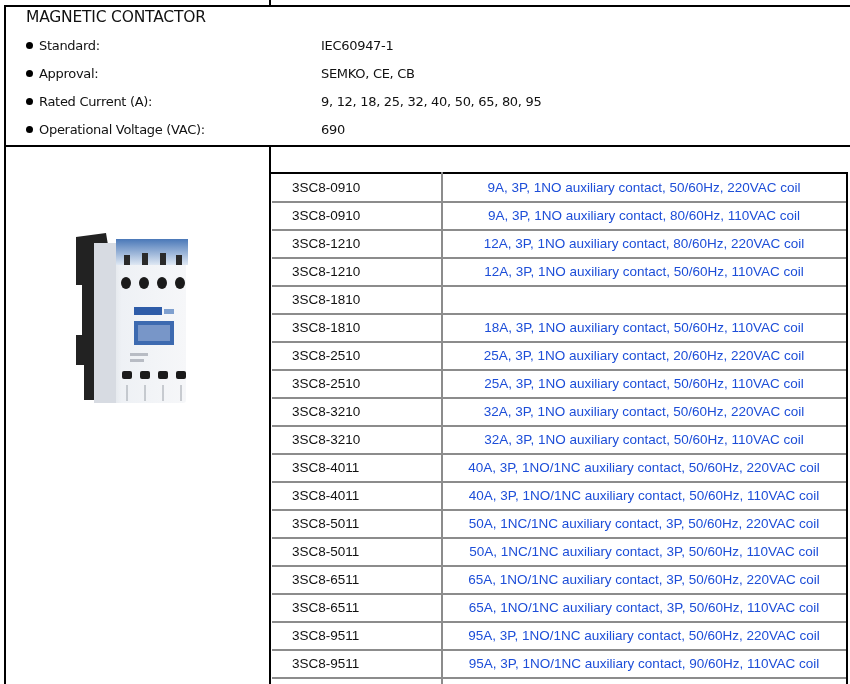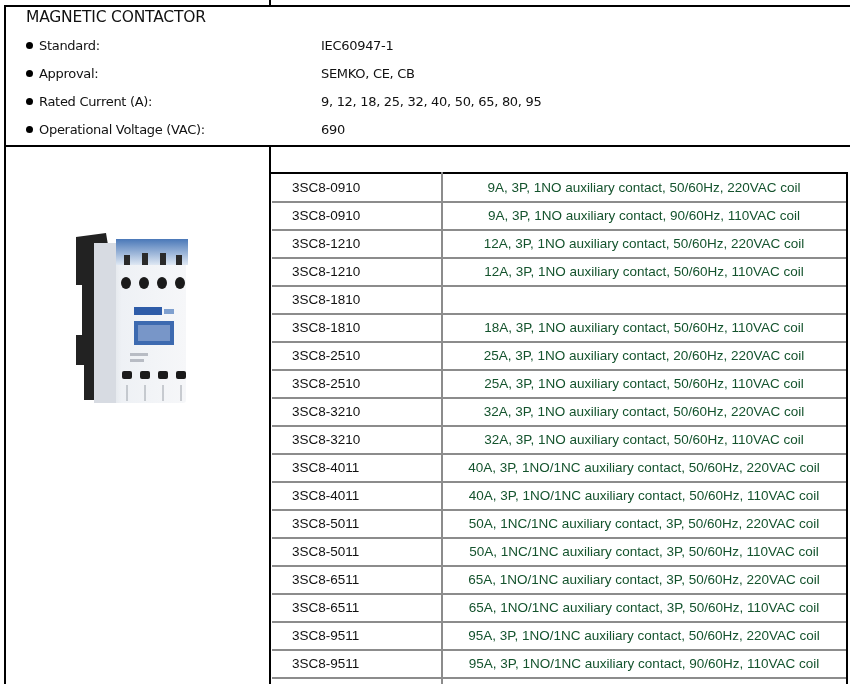--- a/index.html
+++ b/index.html
@@ -29,21 +29,21 @@
 
     .row {
       position: absolute; left: 272px; width: 574px; height: 28px;
     }
     .cell-model {
       position: absolute; left: 20px; top: 6px;
       font-family: "Liberation Sans", sans-serif; font-size: 13.5px; color: #111;
     }
     .cell-desc {
       position: absolute; left: 172px; width: 400px; top: 6px; text-align: center;
-      font-family: "Liberation Sans", sans-serif; font-size: 13.5px; color: #14532d;
+      font-family: "Liberation Sans", sans-serif; font-size: 13.5px; color: #1d4ed8;
       white-space: nowrap;
     }
 
     .product-image { position: absolute; left: 68px; top: 225px; width: 125px; height: 185px; }
   </style>
 </head>
 <body>
 
 <div class="line-v" style="left:269px; top:0; height:6px;"></div>
 <div class="line-h" style="left:4px; top:5px; width:846px;"></div>
@@ -132,27 +132,27 @@
   <div class="gray-v" style="left:441px; top:172px; height:512px;"></div>
 
   <div class="row" style="top:174px;">
     <span class="cell-model">3SC8-0910</span>
     <span class="cell-desc">9A, 3P, 1NO auxiliary contact, 50/60Hz, 220VAC coil</span>
   </div>
   <div class="gray-h" style="left:272px; top:201px; width:574px;"></div>
 
   <div class="row" style="top:202px;">
     <span class="cell-model">3SC8-0910</span>
-    <span class="cell-desc">9A, 3P, 1NO auxiliary contact, 90/60Hz, 110VAC coil</span>
+    <span class="cell-desc">9A, 3P, 1NO auxiliary contact, 80/60Hz, 110VAC coil</span>
   </div>
   <div class="gray-h" style="left:272px; top:229px; width:574px;"></div>
 
   <div class="row" style="top:230px;">
     <span class="cell-model">3SC8-1210</span>
-    <span class="cell-desc">12A, 3P, 1NO auxiliary contact, 50/60Hz, 220VAC coil</span>
+    <span class="cell-desc">12A, 3P, 1NO auxiliary contact, 80/60Hz, 220VAC coil</span>
   </div>
   <div class="gray-h" style="left:272px; top:257px; width:574px;"></div>
 
   <div class="row" style="top:258px;">
     <span class="cell-model">3SC8-1210</span>
     <span class="cell-desc">12A, 3P, 1NO auxiliary contact, 50/60Hz, 110VAC coil</span>
   </div>
   <div class="gray-h" style="left:272px; top:285px; width:574px;"></div>
 
   <div class="row" style="top:286px;">

